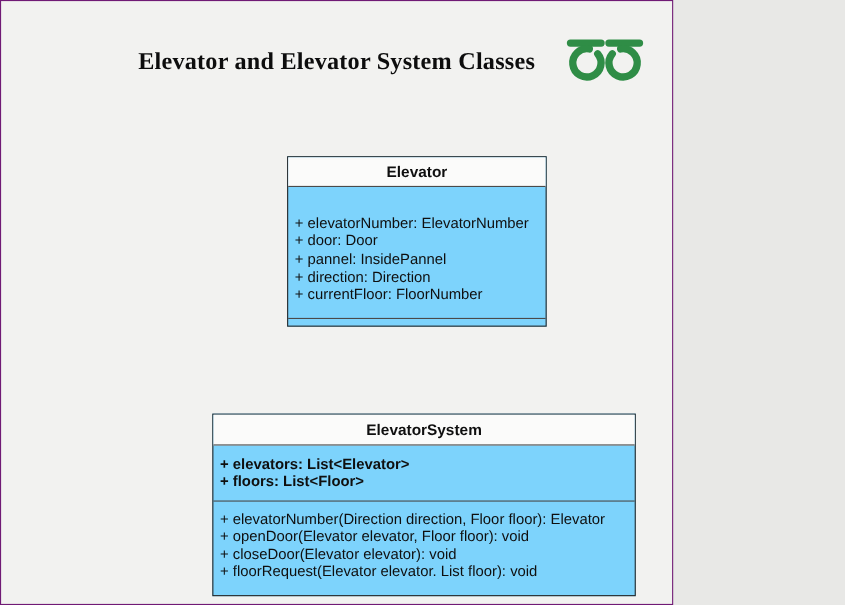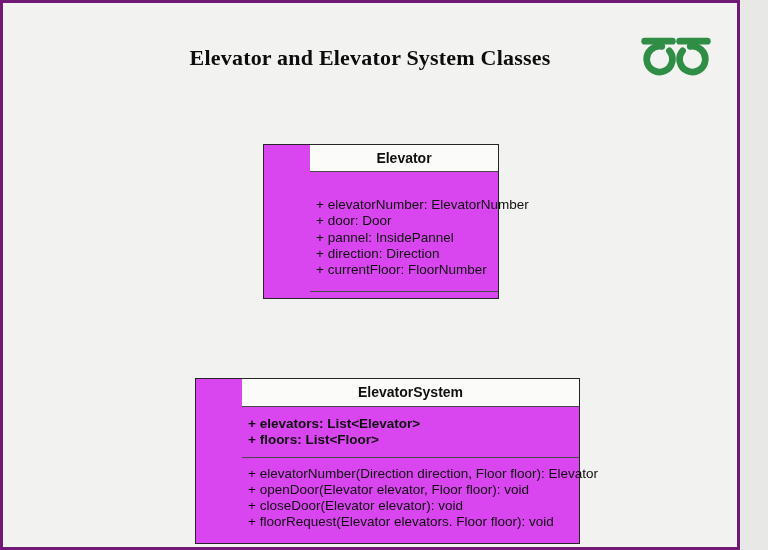--- a/index.html
+++ b/index.html
@@ -3,24 +3,24 @@
 <meta charset="utf-8">
 <style>
   html, body { margin: 0; padding: 0; }
   body {
     width: 768px; height: 550px;
     font-family: "Liberation Sans", sans-serif;
     background: #e8e8e6;
   }
   .canvas {
     position: relative;
-    width: 740px; height: 550px;
+    width: 612px; height: 550px;
     box-sizing: border-box;
     background: #f2f2f0;
-    border: 3px solid #701a75;
+    border: 1px solid #701a75;
     overflow: hidden;
   }
   .page-title {
     position: absolute;
     top: 42px; left: 0; right: 0;
     text-align: center;
     font-family: "Liberation Serif", serif;
     font-weight: bold;
     font-size: 22px;
     color: #0d0d0d;
@@ -28,23 +28,22 @@
   }
   .logo {
     position: absolute;
     top: 28px; right: 24px;
     width: 74px; height: 46px;
   }
   .class-box {
     position: absolute;
     box-sizing: border-box;
     border: 1.5px solid #262626;
-    background: #d946ef;
+    background: #7dd3fc;
     color: #0f0f0f;
-    padding-left: 46px;
   }
   .class-box .header {
     background: #fbfbfa;
     border-bottom: 1.5px solid #4a4a4a;
     text-align: center;
     font-weight: bold;
     font-size: 14px;
   }
   .compartment {
     font-size: 13.5px;
@@ -114,17 +113,17 @@
         <div class="row">+ floors: List&lt;Floor&gt;</div>
       </div>
     <div class="compartment methods">
 
         <div class="row">+ elevatorNumber(Direction direction, Floor floor): Elevator</div>
 
         <div class="row">+ openDoor(Elevator elevator, Floor floor): void</div>
 
         <div class="row">+ closeDoor(Elevator elevator): void</div>
 
-        <div class="row">+ floorRequest(Elevator elevators. Floor floor): void</div>
+        <div class="row">+ floorRequest(Elevator elevator. List floor): void</div>
       </div>
   </div>
 
 </div>
 
 </body></html>

